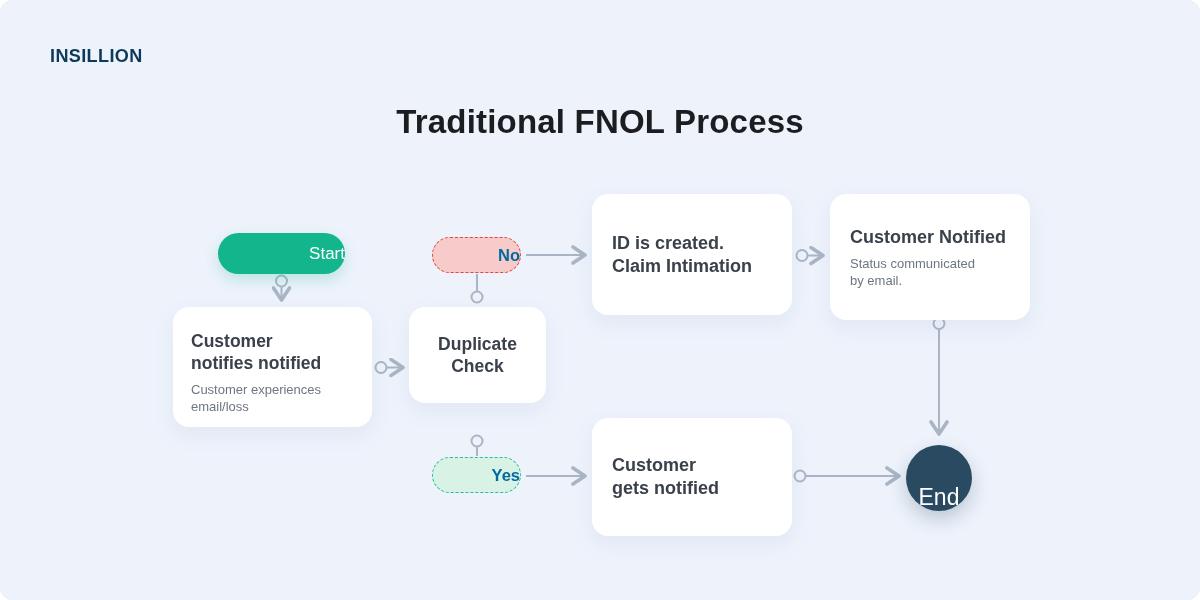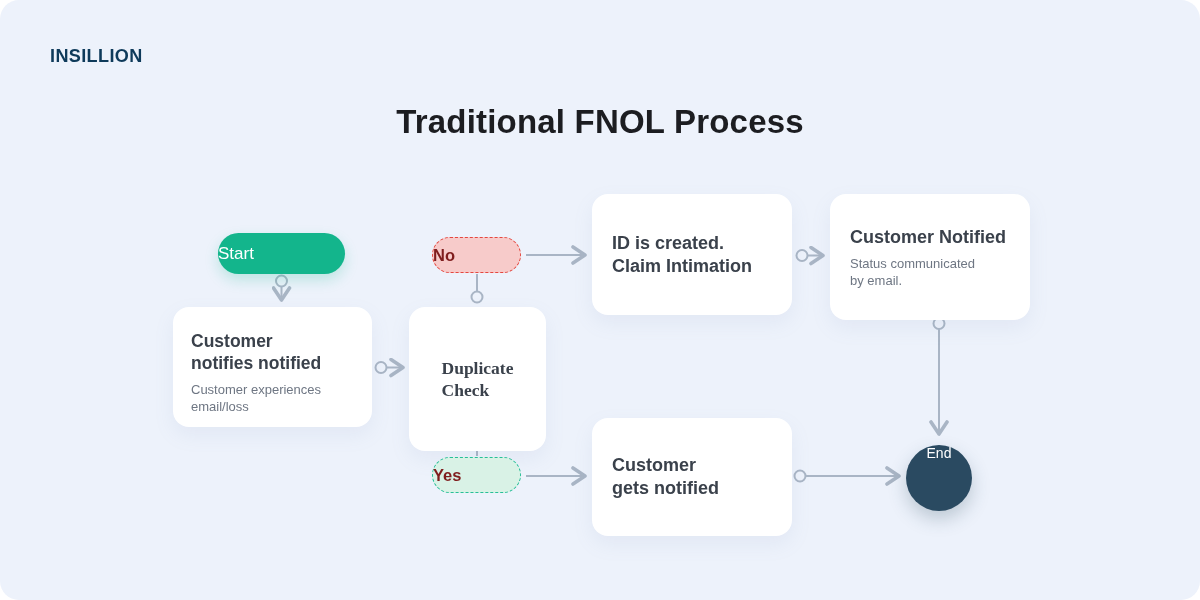--- a/index.html
+++ b/index.html
@@ -2,21 +2,21 @@
 <html><head>
 <meta charset="utf-8">
 <style>
   * { margin: 0; padding: 0; box-sizing: border-box; }
   html, body { background: #ffffff; font-family: "Liberation Sans", sans-serif; }
   .canvas {
     position: relative;
     width: 1200px;
     height: 600px;
     background: #edf2fb;
-    border-radius: 19px;
+    border-radius: 12px;
     overflow: hidden;
   }
   .logo {
     position: absolute;
     left: 50px; top: 45px;
     font-size: 19px;
     font-weight: 700;
     letter-spacing: 0.4px;
     color: #0e3a5a;
     transform: scaleX(0.95);
@@ -46,72 +46,72 @@
   }
   .card-sub {
     font-size: 13px;
     color: #6e7683;
     line-height: 17px;
     margin-top: 7px;
   }
   .pill {
     display: flex;
     align-items: center;
-    justify-content: flex-start;
+    justify-content: flex-end;
     border-radius: 21px;
     font-size: 17px;
   }
   .pill-start {
     left: 218px; top: 233px; width: 127px; height: 41px;
     background: #13b58c;
     color: #ffffff;
     box-shadow: 0 6px 14px rgba(19, 181, 140, 0.22);
   }
   .pill-decision {
     width: 89px; height: 36px;
     border-radius: 18px;
     font-weight: 700;
     font-size: 16.5px;
-    color: #7f1d1d;
+    color: #0369a1;
   }
   .pill-no {
     left: 432px; top: 237px;
     background: #f7cbca;
     border: 1.5px dashed #e4473f;
   }
   .pill-yes {
     left: 432px; top: 457px;
     background: #d9f2e6;
     border: 1.5px dashed #27bf97;
   }
   .card-notifies { left: 173px; top: 307px; width: 199px; height: 120px; padding: 23px 16px 0 18px; }
   .card-dup {
-    left: 409px; top: 307px; width: 137px; height: 144px;
-    display: flex; align-items: center; justify-content: center; text-align: left; font-family: Liberation Serif, serif;
+    left: 409px; top: 307px; width: 137px; height: 96px;
+    display: flex; align-items: center; justify-content: center; text-align: center;
   }
   .card-claim {
     left: 592px; top: 194px; width: 200px; height: 121px;
     display: flex; flex-direction: column; justify-content: center;
     padding-left: 20px; padding-right: 12px;
   }
   .card-claim .card-title, .card-gets .card-title { font-size: 18px; line-height: 23px; }
   .card-notified { left: 830px; top: 194px; width: 200px; height: 126px; padding: 32px 14px 0 20px; }
   .card-notified .card-title { font-size: 18px; }
   .card-gets {
     left: 592px; top: 418px; width: 200px; height: 118px;
     display: flex; flex-direction: column; justify-content: center;
     padding-left: 20px; padding-right: 12px;
   }
   .end-circle {
     left: 906px; top: 445px; width: 66px; height: 66px;
     background: #2a4a61;
     border-radius: 50%;
-    display: flex; align-items: flex-start; justify-content: center;
+    display: flex; align-items: flex-end; justify-content: center;
     color: #ffffff;
-    font-size: 14px;
+    font-size: 23px;
     box-shadow: 0 8px 18px rgba(42, 74, 97, 0.25);
   }
   .line-block { display: block; }
   svg.connectors {
     position: absolute;
     left: 0; top: 0;
     pointer-events: none;
   }
 </style>
 </head>

